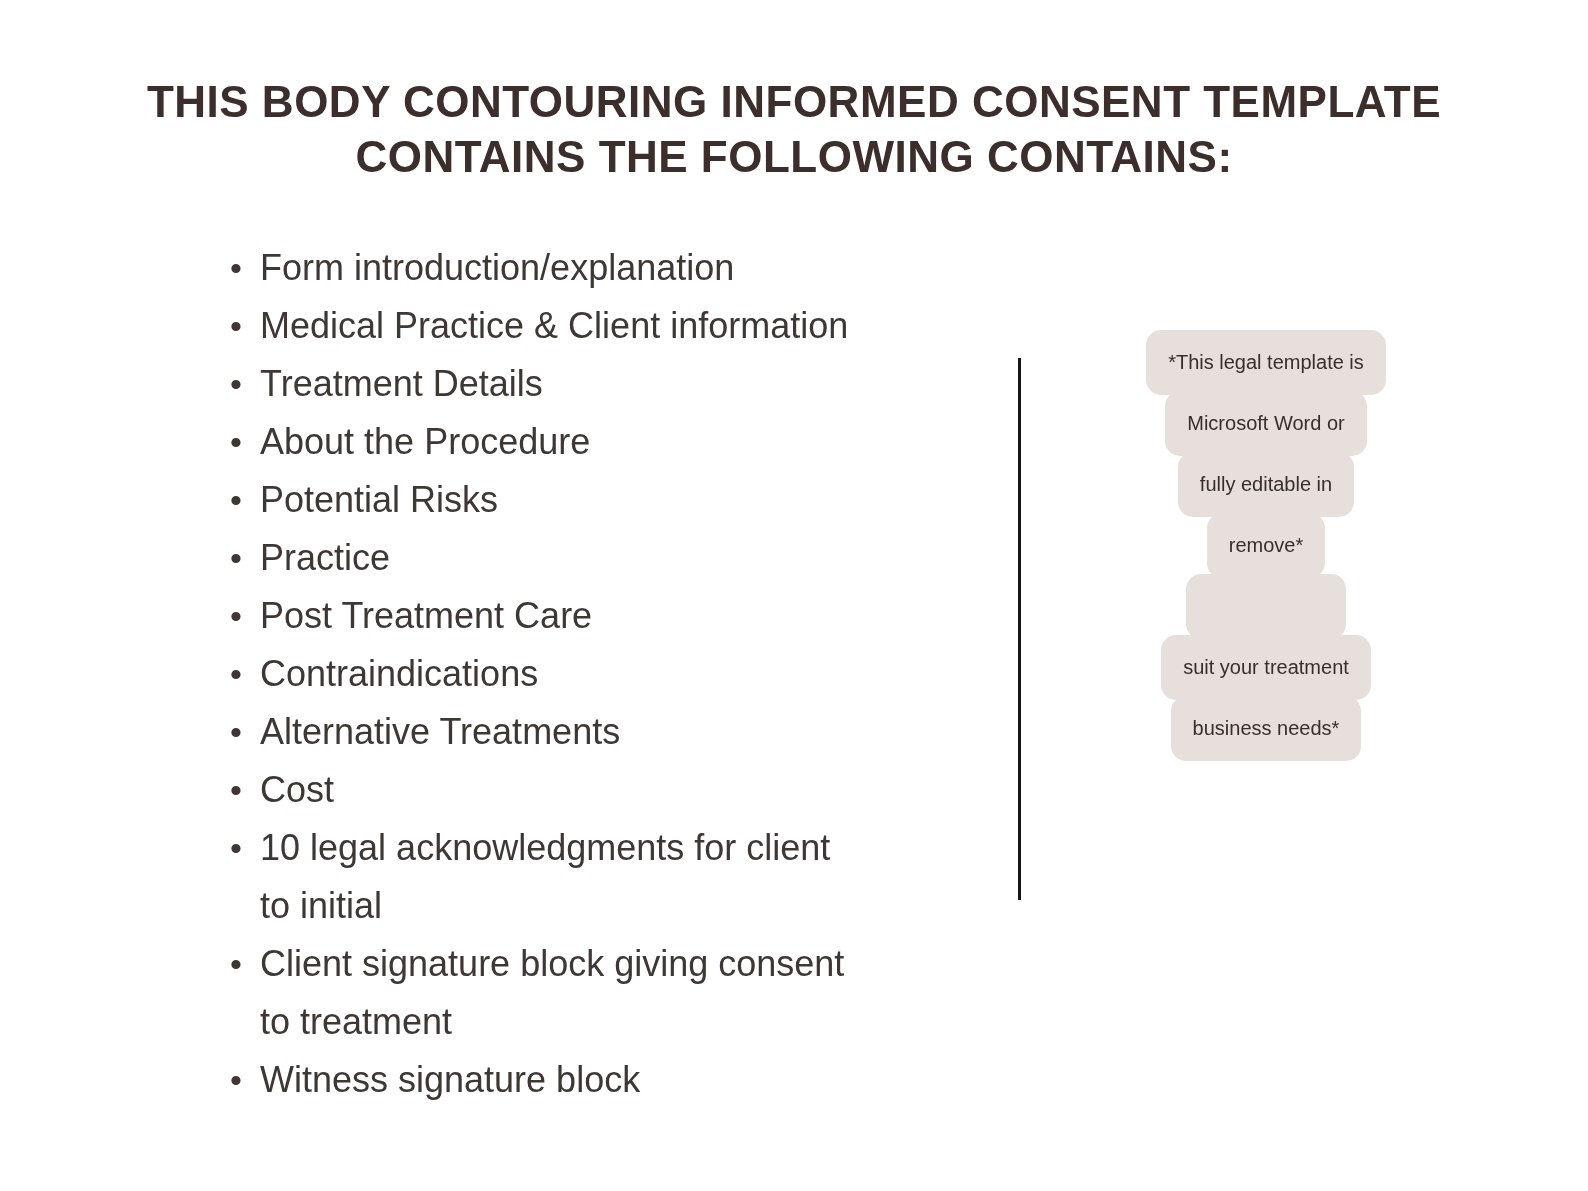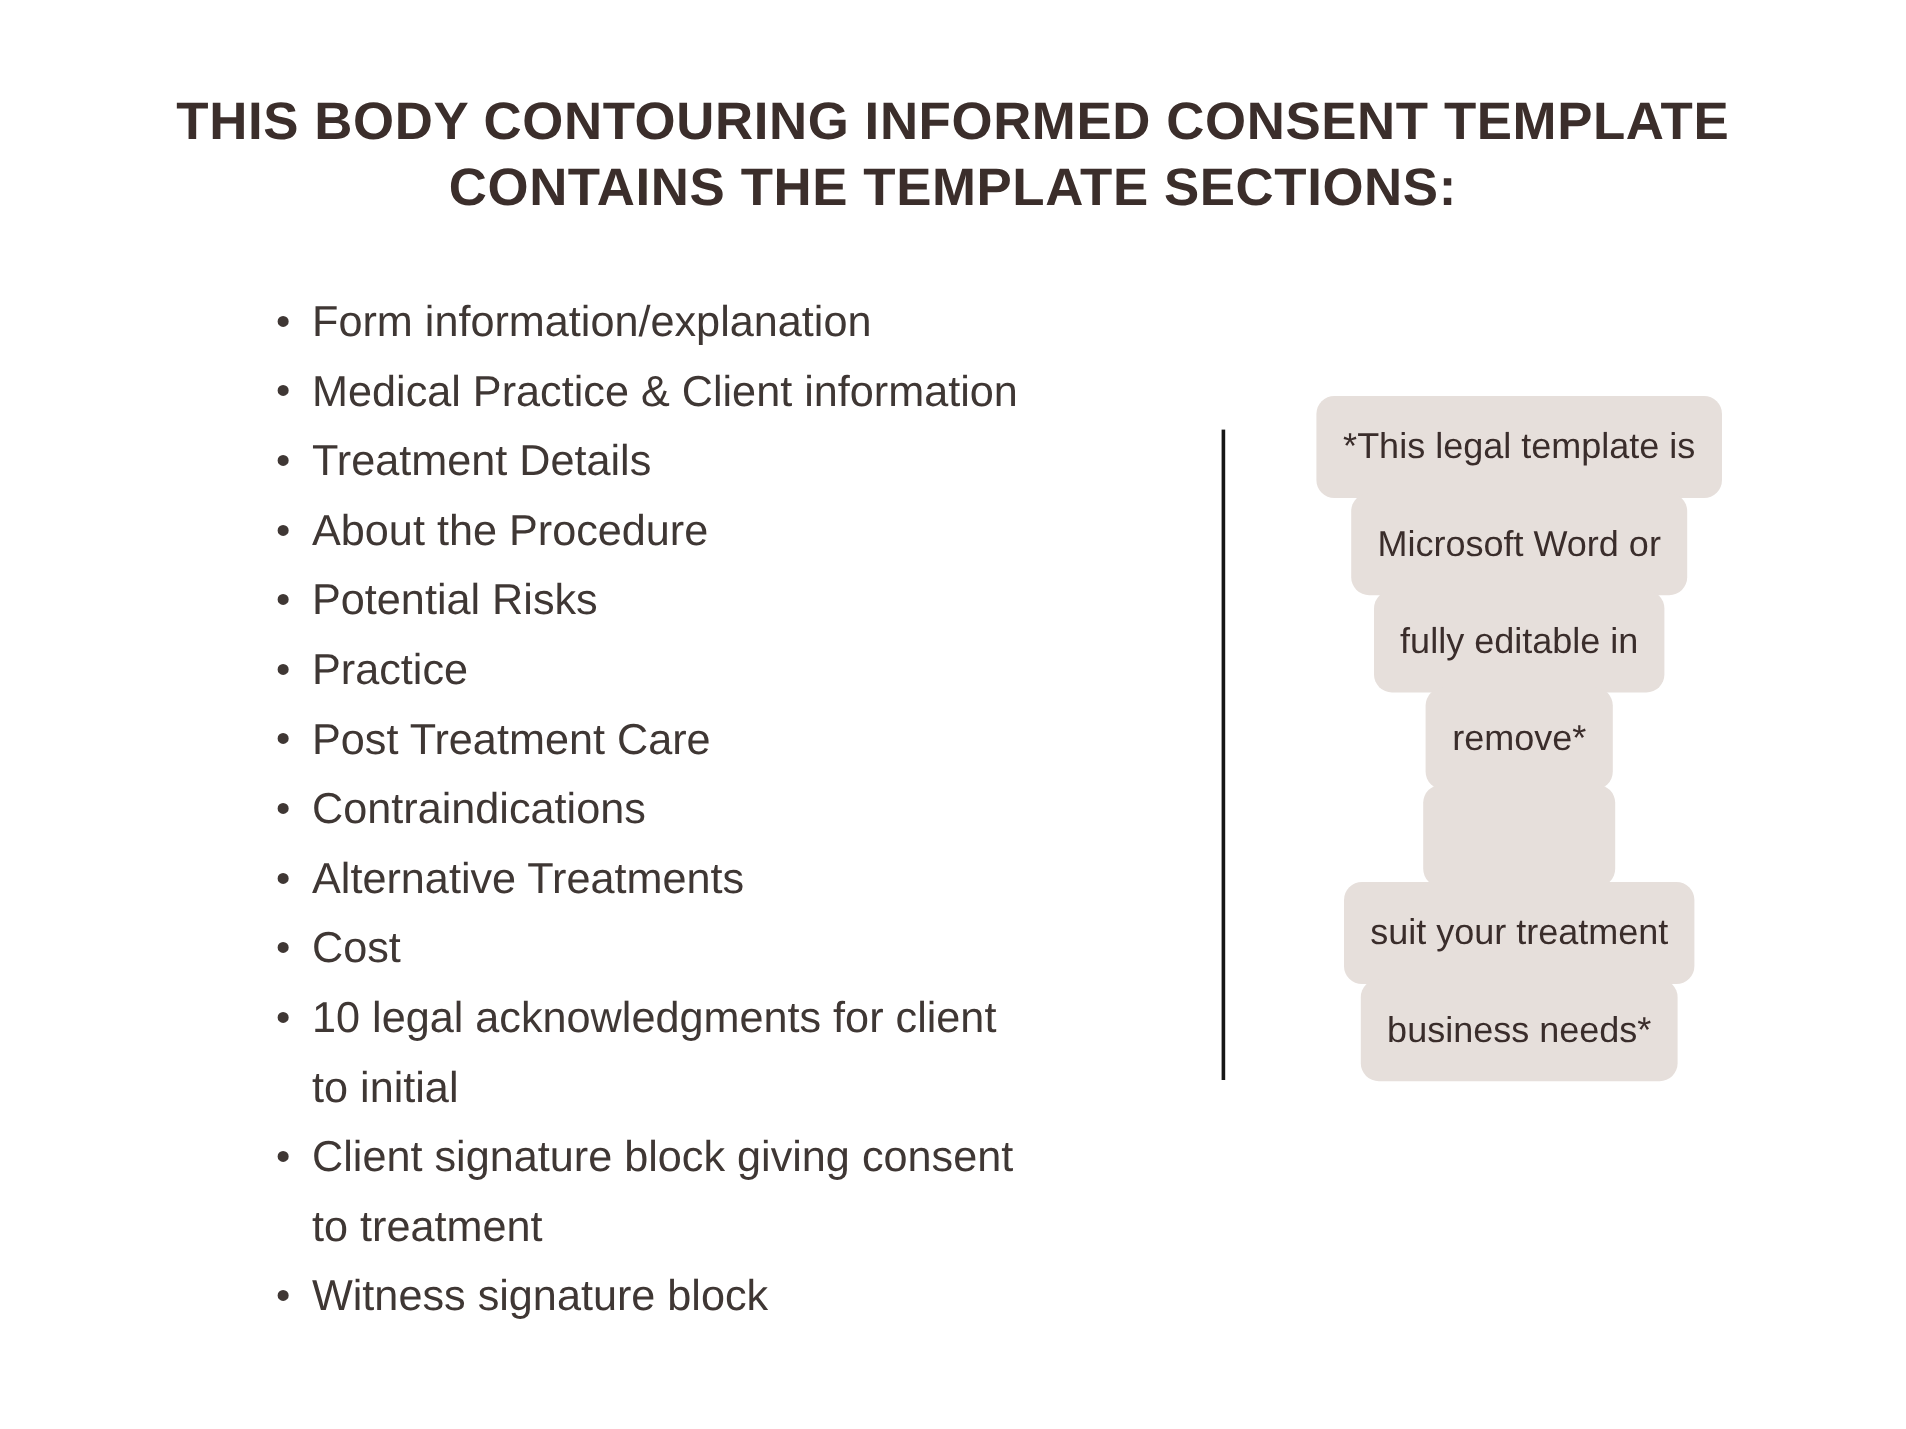--- a/index.html
+++ b/index.html
@@ -67,48 +67,48 @@
     left: 1046px;
     top: 330px;
     width: 440px;
     display: flex;
     flex-direction: column;
     align-items: center;
   }
   .hl-line {
     display: inline-block;
     white-space: nowrap;
-    font-size: 30px;
+    font-size: 20px;
     line-height: 61px;
-    padding: 12px 22px;
+    padding: 2px 22px;
     border-radius: 15px;
     background: var(--highlight, #e6dfdb);
     color: var(--callout-text, #3a2d2b);
     margin-top: -4px;
   }
   .hl-line:first-child { margin-top: 0; }
   .hl-line.spacer {
     width: 160px;
     box-sizing: border-box;
   }
 </style>
 </head>
 <body>
 
 <div class="page">
 
   <h1 class="title">
     <span class="title-line">THIS BODY CONTOURING INFORMED CONSENT TEMPLATE</span>
-    <span class="title-line">CONTAINS THE TEMPLATE SECTIONS:</span>
+    <span class="title-line">CONTAINS THE FOLLOWING CONTAINS:</span>
   </h1>
 
   <ul class="sections">
       <li class="section-item">
         <span class="bullet">•</span>
-        <span class="item-text">Form information/explanation</span>
+        <span class="item-text">Form introduction/explanation</span>
       </li>
       <li class="section-item">
         <span class="bullet">•</span>
         <span class="item-text">Medical Practice &amp; Client information</span>
       </li>
       <li class="section-item">
         <span class="bullet">•</span>
         <span class="item-text">Treatment Details</span>
       </li>
       <li class="section-item">

